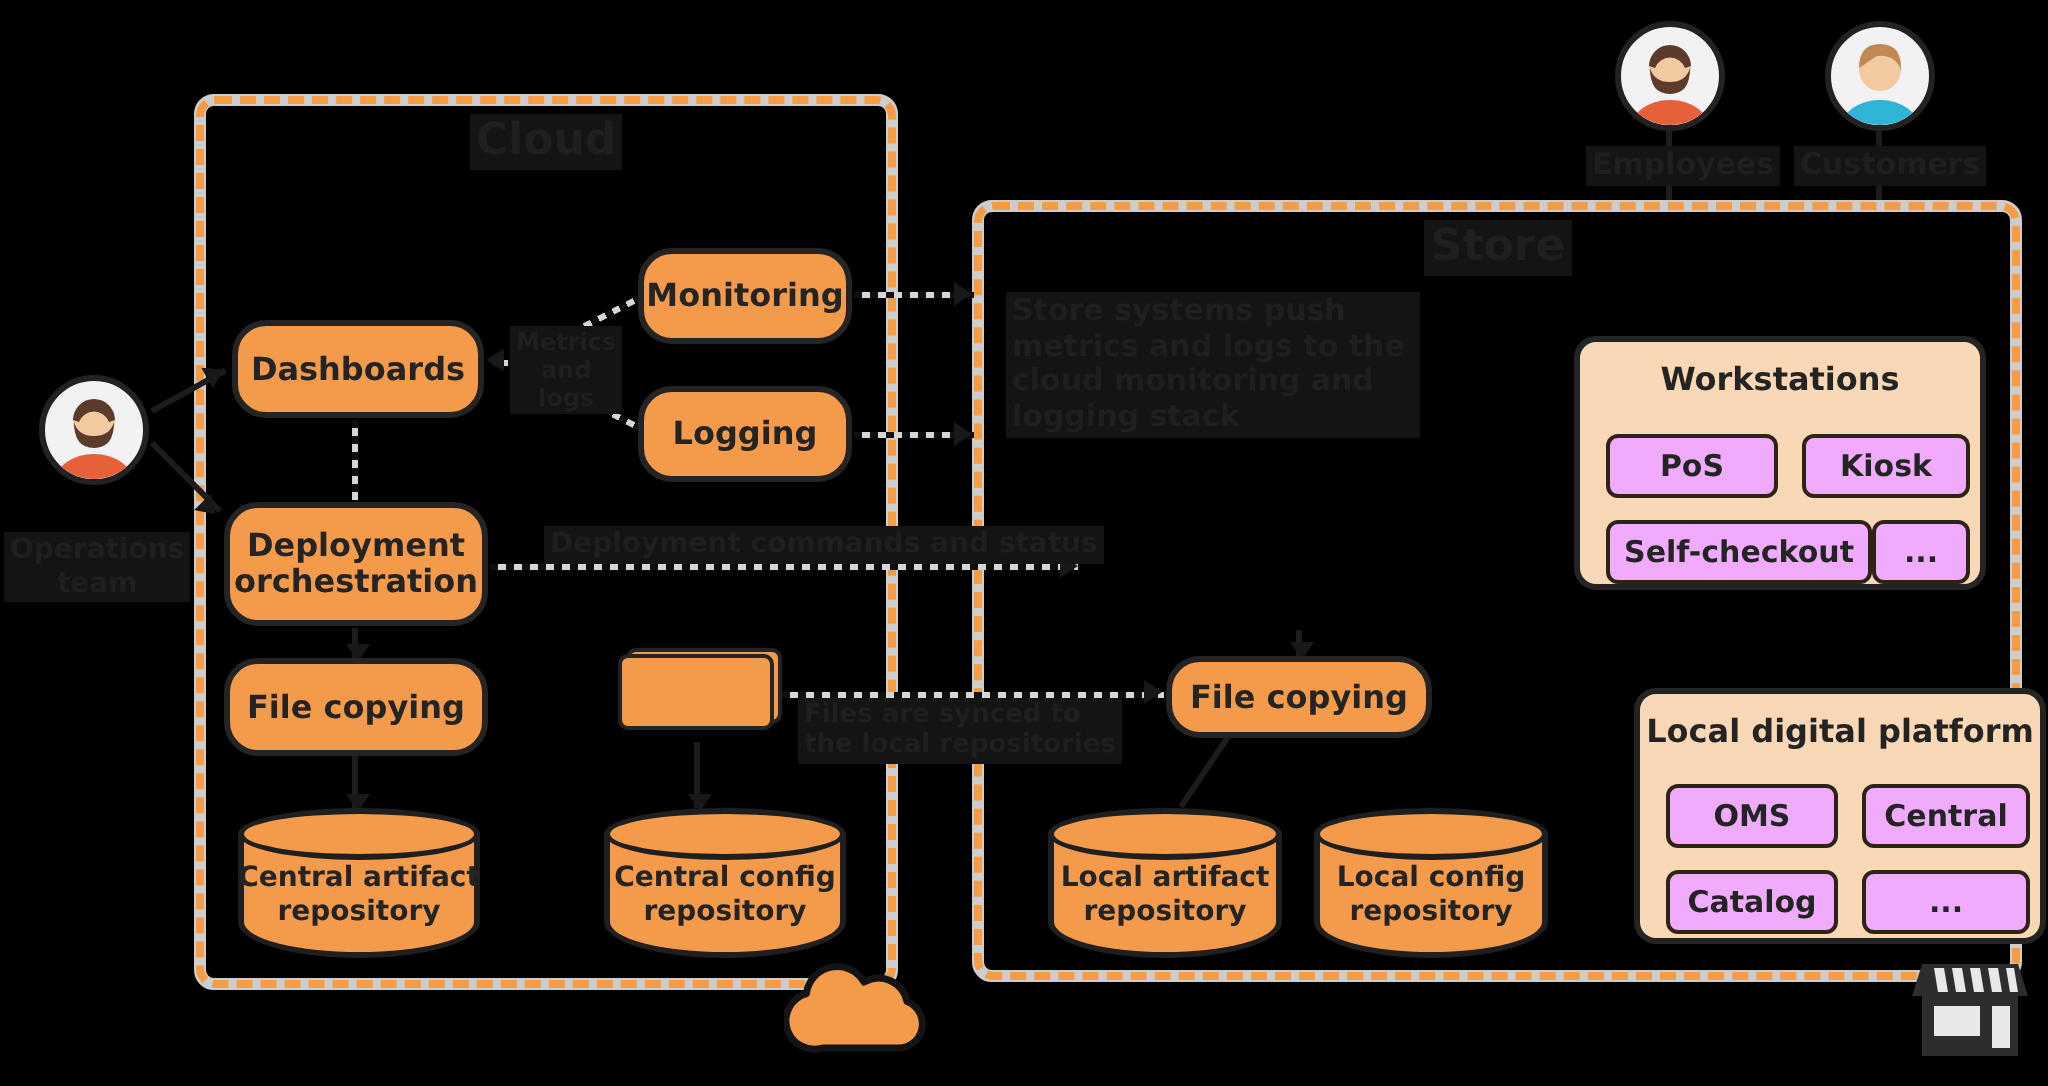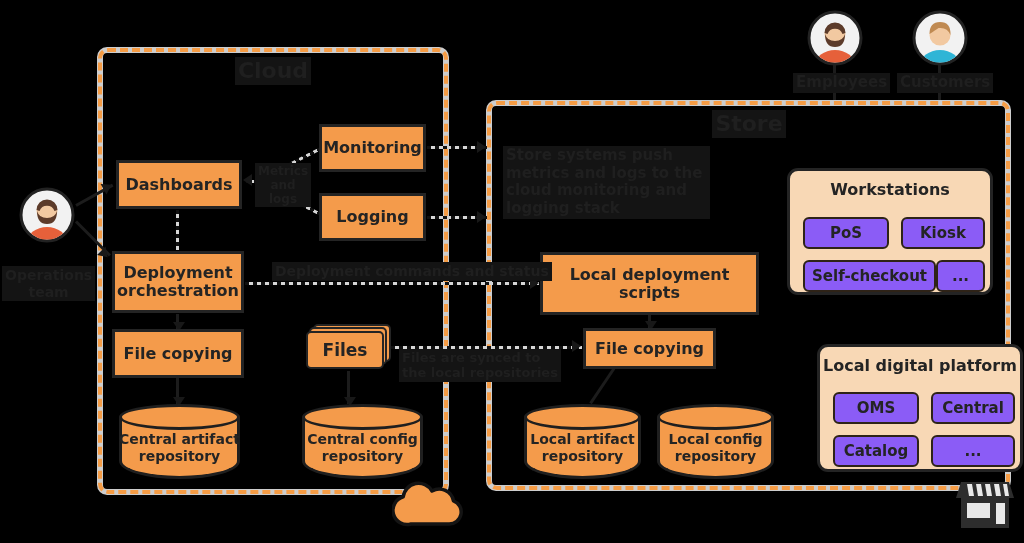--- a/index.html
+++ b/index.html
@@ -3,26 +3,26 @@
 <meta charset="utf-8">
 <style>
   html,body{margin:0;padding:0;background:#000;}
   .canvas{position:relative;width:1024px;height:543px;background:#000;overflow:hidden;
           font-family:"DejaVu Sans","Liberation Sans",sans-serif;}
   
   .casing{position:absolute;border:6px solid #cdcdcd;border-radius:10px;box-sizing:border-box;}
   .casing .dash{position:absolute;inset:-5px;border:4px dashed #f59c45;border-radius:10px;}
   
   .node{position:absolute;box-sizing:border-box;background:#f49b4b;border:3px solid #242424;
-        border-radius:0;display:flex;align-items:center;justify-content:center;text-align:center;
+        border-radius:17px;display:flex;align-items:center;justify-content:center;text-align:center;
         font-weight:bold;color:#242424;font-size:16px;line-height:1.12;padding:2px 4px;}
   
   .panel{position:absolute;box-sizing:border-box;background:#f8d8b5;border:3px solid #242424;border-radius:11px;}
   .ptitle{position:absolute;top:9px;left:0;right:0;text-align:center;font-weight:bold;font-size:16px;color:#242424;}
-  .pbtn{position:absolute;box-sizing:border-box;background:#8b5cf6;border:2px solid #2e2317;border-radius:6px;
+  .pbtn{position:absolute;box-sizing:border-box;background:#f0abfc;border:2px solid #2e2317;border-radius:6px;
         display:flex;align-items:center;justify-content:center;font-weight:bold;font-size:15px;color:#242424;}
   
   .cyl{position:absolute;}
   .cyl-top{position:absolute;left:0;right:0;top:0;height:26px;background:#f49b4b;border:3px solid #1f1f1f;
            border-radius:50%;box-sizing:border-box;z-index:2;}
   .cyl-body{position:absolute;left:0;right:0;top:13px;bottom:0;background:#f49b4b;border:3px solid #1f1f1f;
             border-top:none;border-radius:0 0 50% 50% / 0 0 18px 18px;box-sizing:border-box;z-index:1;}
   .cyl-label{position:absolute;left:0;right:0;top:27px;z-index:3;text-align:center;font-weight:bold;
              font-size:14px;color:#242424;line-height:1.2;}
   
@@ -97,24 +97,22 @@
 
   <div class="node" style="left:116px;top:160px;width:126px;height:49px;">Dashboards</div>
   <div class="node" style="left:319px;top:124px;width:107px;height:48px;">Monitoring</div>
   <div class="node" style="left:319px;top:193px;width:107px;height:48px;">Logging</div>
   <div class="node" style="left:112px;top:251px;width:132px;height:62px;">Deployment orchestration</div>
   <div class="node" style="left:112px;top:329px;width:132px;height:49px;">File copying</div>
 
   <div class="files-stack" style="left:306px;top:324px;width:86px;height:46px;">
     <div class="fsheet" style="left:7px;top:0;width:78px;height:38px;"></div>
     <div class="fsheet" style="left:3px;top:3px;width:78px;height:38px;"></div>
-    <div class="fsheet ffront" style="left:0;top:7px;width:78px;height:38px;">Files</div>
-  </div>
-
-  <div class="node" style="left:540px;top:252px;width:219px;height:63px;">Local deployment scripts</div>
+  </div>
+
   <div class="node" style="left:583px;top:328px;width:133px;height:41px;">File copying</div>
 
   <div class="cyl" style="left:119px;top:404px;width:121px;height:75px;">
     <div class="cyl-body"></div>
     <div class="cyl-top"></div>
     <div class="cyl-label">Central artifact repository</div>
   </div>
   <div class="cyl" style="left:302px;top:404px;width:121px;height:75px;">
     <div class="cyl-body"></div>
     <div class="cyl-top"></div>

